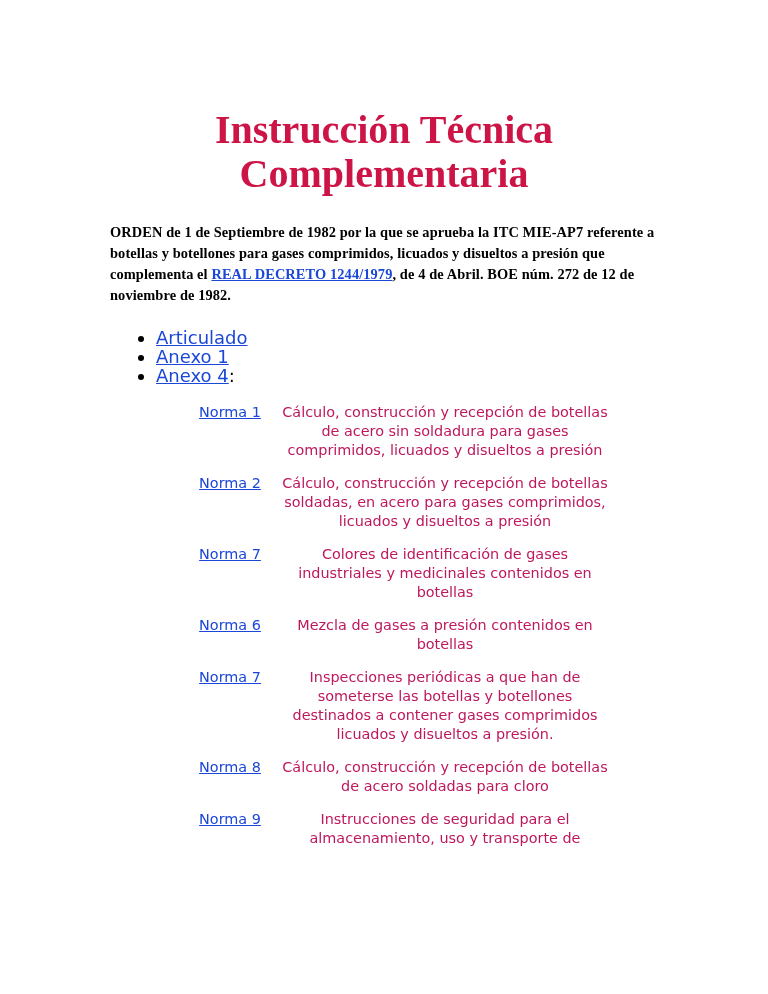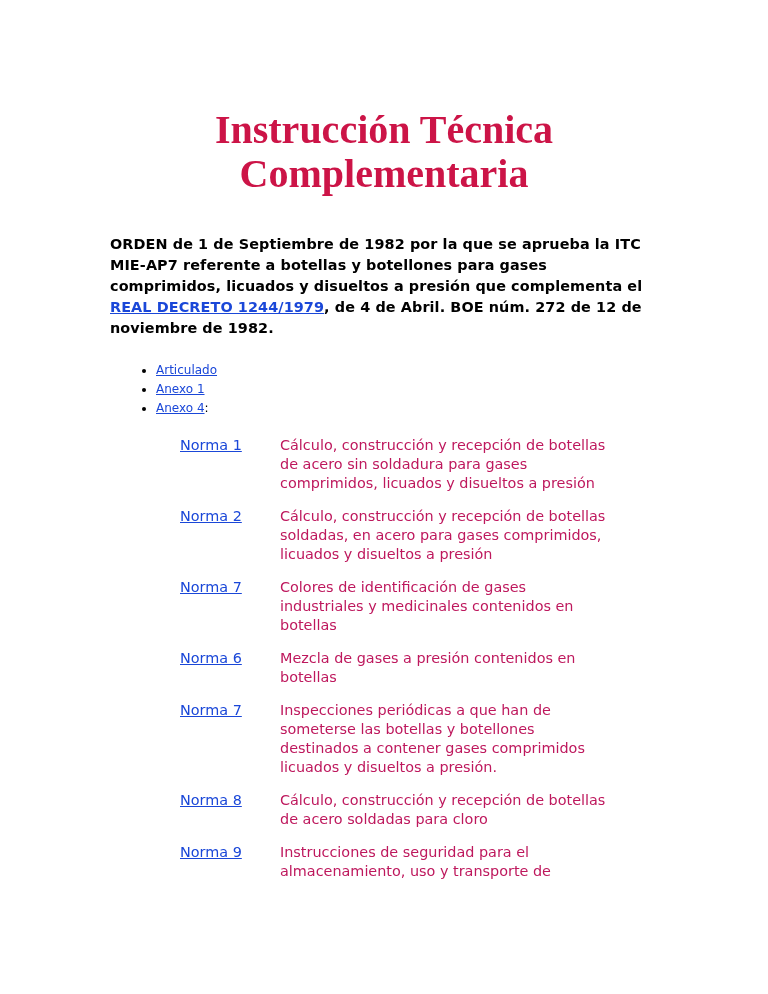--- a/index.html
+++ b/index.html
@@ -12,38 +12,39 @@
   h1.title {
     margin: 0; padding-top: 108px;
     font-family: "Liberation Serif", "DejaVu Serif", serif;
     font-weight: bold;
     font-size: 40px;
     line-height: 44px;
     color: #cc1447;
     text-align: center;
   }
   .intro {
-    margin-top: 38px;
+    margin-top: 26px;
     font-weight: bold;
     font-size: 14.4px;
     line-height: 21px;
     letter-spacing: 0.1px;
+    font-family: Liberation Serif, serif;
   }
   a { color: #1a47d8; text-decoration: underline; }
   ul.toc {
     margin: 22px 0 0 0; padding-left: 46px;
-    font-size: 12px; line-height: 19px;
+    font-size: 18px; line-height: 19px;
   }
   ul.toc li { list-style: disc; }
   table.normas {
     margin-top: 18px; margin-left: 70px;
     border-collapse: separate; border-spacing: 0;
     font-size: 14.4px; line-height: 19px;
   }
-  table.normas td { vertical-align: top; padding: 0 0 14px 0; }
+  table.normas td { vertical-align: top; padding: 0 0 14px 0; text-align: center; }
   table.normas td.code { width: 100px; }
   table.normas td.desc { width: 330px; color: #be185d; }
 </style>
 </head>
 <body>
 
 <div class="page">
   <h1 class="title">
     <span>Instrucción Técnica Complementaria</span><br>
   </h1>

